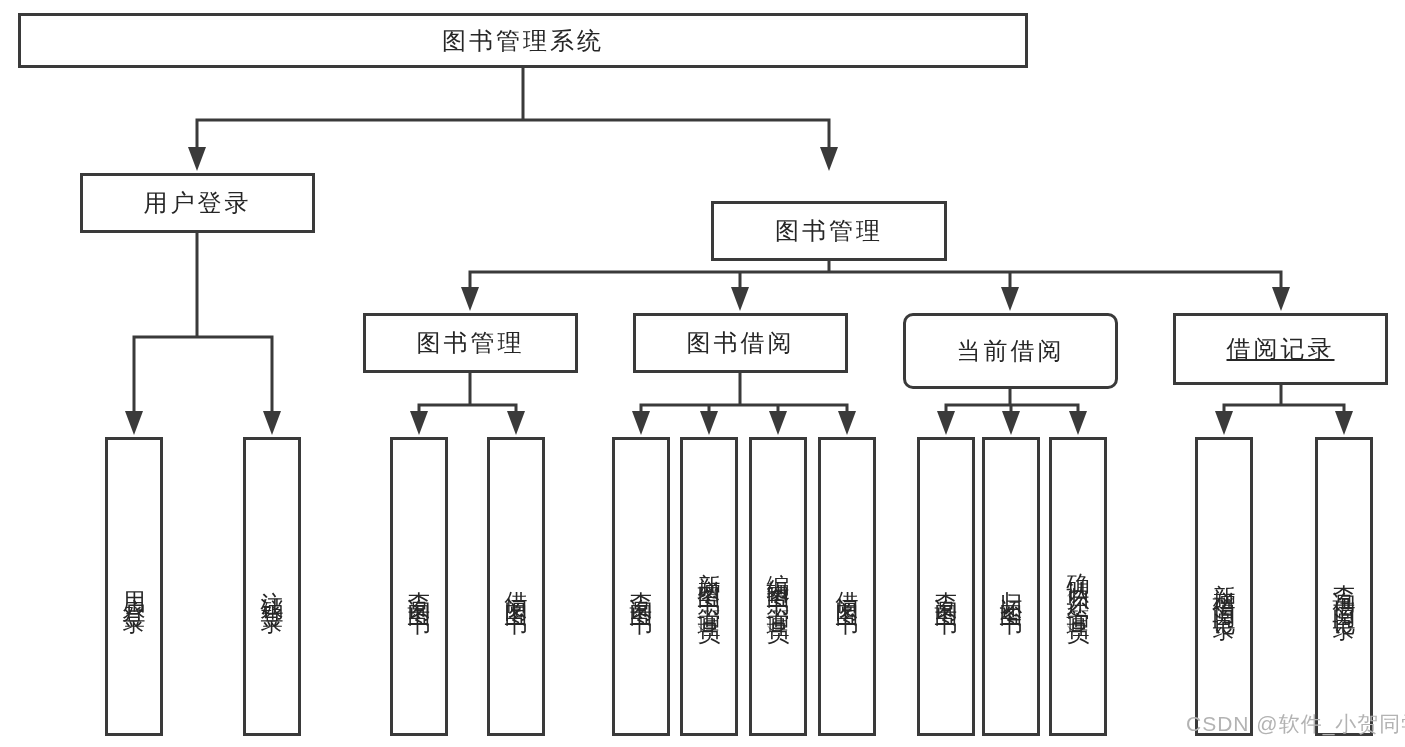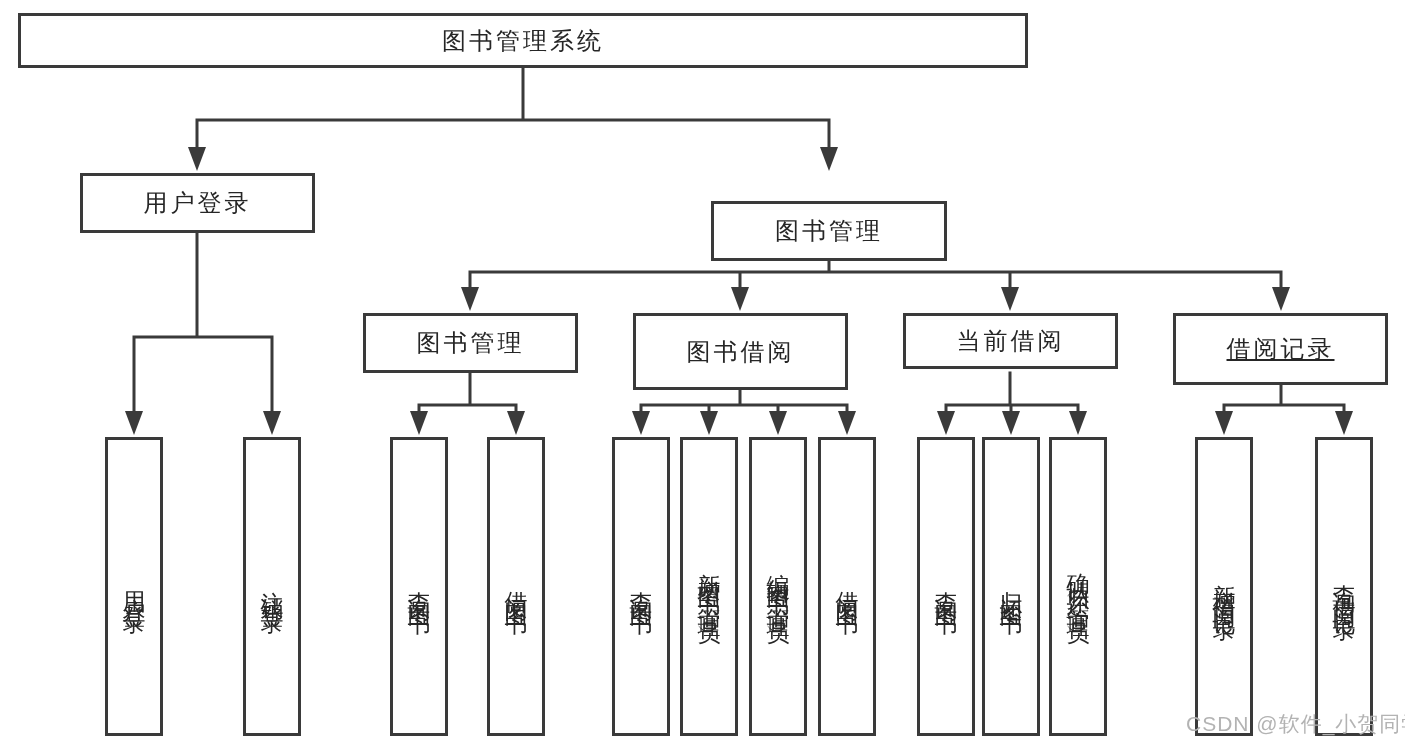--- a/index.html
+++ b/index.html
@@ -115,24 +115,24 @@
   <div class="box hbox" style="left:80px;top:173px;width:235px;height:60px;">
     <span>用户登录</span>
   </div>
   <div class="box hbox" style="left:711px;top:173px;width:236px;height:60px;margin-top:28px;">
     <span>图书管理</span>
   </div>
 
   <div class="box hbox" style="left:363px;top:313px;width:215px;height:60px;">
     <span>图书管理</span>
   </div>
-  <div class="box hbox" style="left:633px;top:313px;width:215px;height:77px;">
+  <div class="box hbox" style="left:633px;top:313px;width:215px;height:60px;">
     <span>图书借阅</span>
   </div>
-  <div class="box hbox" style="left:903px;top:313px;width:215px;height:56px;">
+  <div class="box hbox" style="left:903px;top:313px;width:215px;height:76px;border-radius:10px;">
     <span>当前借阅</span>
   </div>
   <div class="box hbox" style="left:1173px;top:313px;width:215px;height:72px;text-decoration:underline;">
     <span>借阅记录</span>
   </div>
 
   <div class="box vbox" style="left:105px;">
     <span>用户登录</span>
   </div>
   <div class="box vbox" style="left:243px;">

